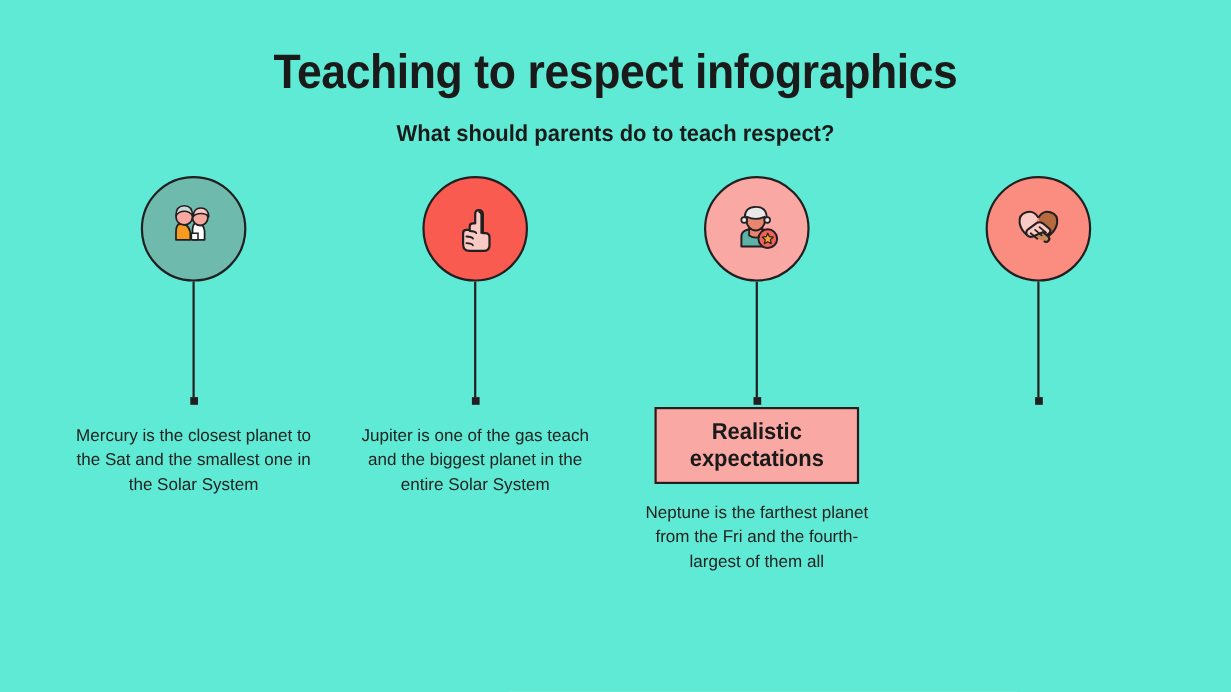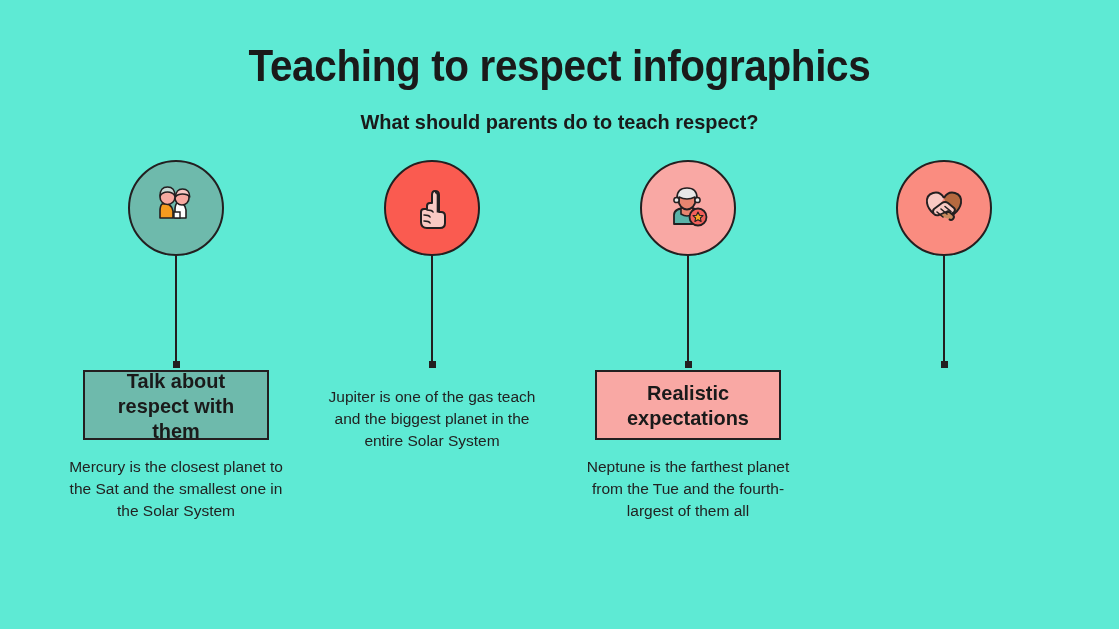--- a/index.html
+++ b/index.html
@@ -163,23 +163,20 @@
               <path d="M12 22 q9 -2 11 7 l0 7 -13 0 0 -7 q0 -5 2 -7z" fill="#F59B1F" stroke="#231f20" stroke-width="1.6" stroke-linejoin="round"></path>
               <circle cx="17.5" cy="15" r="7.5" fill="#F7A9A0" stroke="#231f20" stroke-width="1.6"></circle>
               <path d="M10 14 q0 -9 7.5 -9 q7.5 0 7.5 9 q-2.5 -4 -7.5 -4 q-5 0 -7.5 4z" fill="#C9D9D5" stroke="#231f20" stroke-width="1.4" stroke-linejoin="round"></path>
               <path d="M24 30 l6 0 0 6 -6 0z" fill="#ffffff" stroke="#231f20" stroke-width="1.4"></path>
             </svg>
           </span>
         </div>
         <div class="stem"></div>
         <div class="stem-dot"></div>
       </div>
-      <div class="label-box" style="background:#6EBAAC">
-        <span class="label-text">Talk about respect with them</span>
-      </div>
       <p class="body-text">Mercury is the closest planet to the Sat and the smallest one in the Solar System</p>
     </div>
 
     <div class="column">
       <div class="marker">
         <div class="circle" style="background:#FA5B50">
           <span>
             <svg width="48" height="48" viewBox="0 0 48 48">
               <path d="M27 7 q4 0 4 4 l0 17 2 0 q4 0 4 4 l0 7 q0 5 -5 5 l-13 0 q-6 0 -6 -6 l0 -10 q0 -3 3 -3 l3 0 0 -3 q0 -3 3 -3 l2 0 0 -8 q0 -4 3 -4z" fill="#F9C9C3" stroke="#231f20" stroke-width="2" stroke-linejoin="round"></path>
               <path d="M27 8.5 q2.5 0 2.5 2.5 l0 17.5" fill="none" stroke="#231f20" stroke-width="1.6"></path>
@@ -210,21 +207,21 @@
               <path d="M35 29 l1.5 3.2 3.5 0.4 -2.6 2.4 0.7 3.5 -3.1 -1.8 -3.1 1.8 0.7 -3.5 -2.6 -2.4 3.5 -0.4z" fill="#F5A623" stroke="#231f20" stroke-width="1.1" stroke-linejoin="round"></path>
             </svg>
           </span>
         </div>
         <div class="stem"></div>
         <div class="stem-dot"></div>
       </div>
       <div class="label-box" style="background:#F9A8A4">
         <span class="label-text">Realistic expectations</span>
       </div>
-      <p class="body-text">Neptune is the farthest planet from the Tue and the fourth-largest of them all</p>
+      <p class="body-text">Neptune is the farthest planet from the Fri and the fourth-largest of them all</p>
     </div>
 
     <div class="column">
       <div class="marker">
         <div class="circle" style="background:#FA8C80">
           <span>
             <svg width="52" height="52" viewBox="0 0 52 52">
               <path d="M26 16 q-4 -7 -11 -5 q-7 2 -6 10 q1 6 7 11" fill="#F9C9C3" stroke="#231f20" stroke-width="1.9" stroke-linejoin="round"></path>
               <path d="M26 16 q4 -7 11 -5 q7 2 6 10 q-1 6 -7 11 l-7 -7" fill="#B5693F" stroke="#231f20" stroke-width="1.9" stroke-linejoin="round"></path>
               <path d="M16 32 q-2 -3 0 -5 l8 -6 q3 -2 6 0 l6 5 q2 2 0 4 l-4 3" fill="#F9C9C3" stroke="#231f20" stroke-width="1.9" stroke-linejoin="round"></path>

